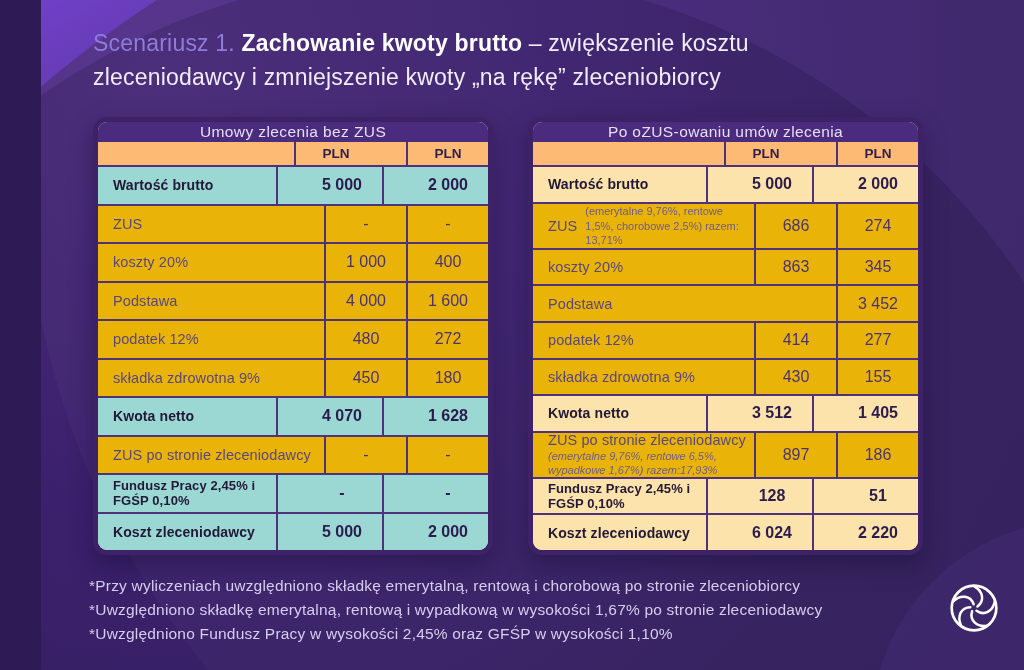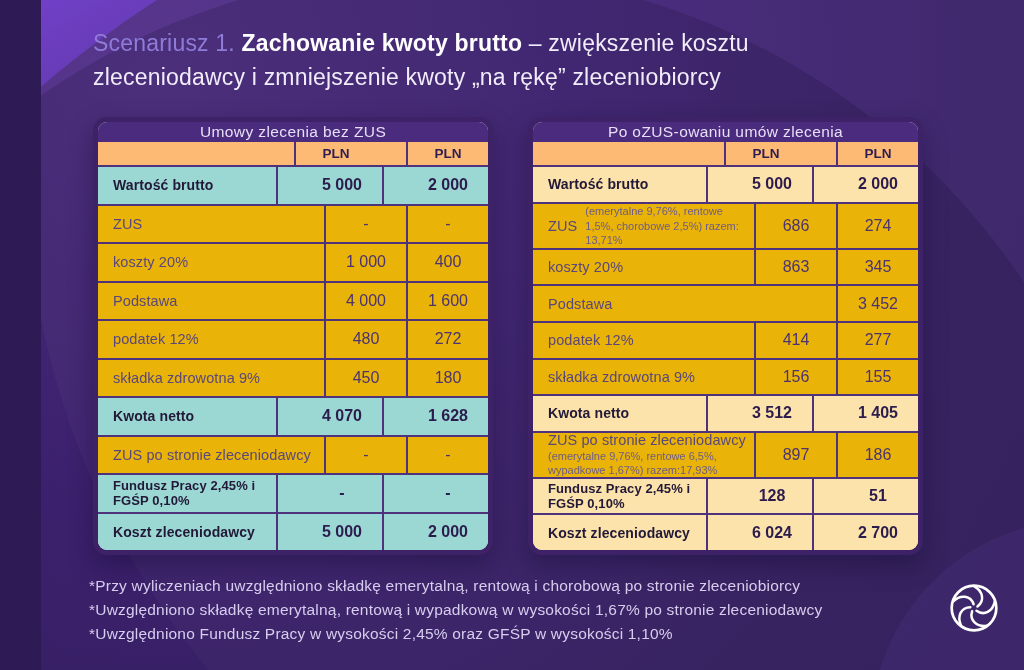--- a/index.html
+++ b/index.html
@@ -64,21 +64,21 @@
   .plnrow .val{font-weight:700;font-size:13.5px;color:#2f1d52;}
   .teal .row.hl{background:#9bd8d4;}
   .yellow .row.hl{background:#fbe3ab;}
   .row.hl .rlabel{font-weight:700;font-size:14px;color:#221837;}
   .row.hl .val{font-weight:700;color:#2c1c4e;padding-left:24px;}
   .row.small-label .rlabel{font-size:13px;}
   .row.has-sub{flex:1.28;}
   .sub{font-size:11px;color:#6d5c88;line-height:1.3;letter-spacing:0;}
   .sub-inline{display:inline-block;width:172px;margin-left:8px;}
   .lbl.col{flex-direction:column;align-items:flex-start;justify-content:center;}
-  .lbl.col .sub-block{width:172px;margin-top:1px;}
+  .lbl.col .sub-block{width:172px;margin-top:1px;font-style:italic;}
 
   
   .footnotes{position:absolute;left:48px;top:574px;}
   .footnotes p{margin:0 0 1px 0;font-size:15.5px;line-height:23px;color:#d7cdee;letter-spacing:.2px;}
 
   
   .logo{position:absolute;left:907px;top:582px;width:52px;height:52px;}
 </style>
 </head>
 <body>
@@ -217,21 +217,21 @@
           <div class="cell lbl">
             <span class="rlabel">podatek 12%</span>
           </div>
           <div class="cell val">414</div>
           <div class="cell val">277</div>
         </div>
         <div class="row">
           <div class="cell lbl">
             <span class="rlabel">składka zdrowotna 9%</span>
           </div>
-          <div class="cell val">156</div>
+          <div class="cell val">430</div>
           <div class="cell val">155</div>
         </div>
         <div class="row hl">
           <div class="cell lbl">
             <span class="rlabel">Kwota netto</span>
           </div>
           <div class="cell val">3 512</div>
           <div class="cell val">1 405</div>
         </div>
         <div class="row has-sub">
@@ -247,21 +247,21 @@
             <span class="rlabel">Fundusz Pracy 2,45% i FGŚP 0,10%</span>
           </div>
           <div class="cell val">128</div>
           <div class="cell val">51</div>
         </div>
         <div class="row hl">
           <div class="cell lbl">
             <span class="rlabel">Koszt zleceniodawcy</span>
           </div>
           <div class="cell val">6 024</div>
-          <div class="cell val">2 700</div>
+          <div class="cell val">2 220</div>
         </div>
       </div>
   </section>
 
   <div class="footnotes">
     <p>*Przy wyliczeniach uwzględniono składkę emerytalną, rentową i chorobową po stronie zleceniobiorcy</p>
     <p>*Uwzględniono składkę emerytalną, rentową i wypadkową w wysokości 1,67% po stronie zleceniodawcy</p>
     <p>*Uwzględniono Fundusz Pracy w wysokości 2,45% oraz GFŚP w wysokości 1,10%</p>
   </div>
 

